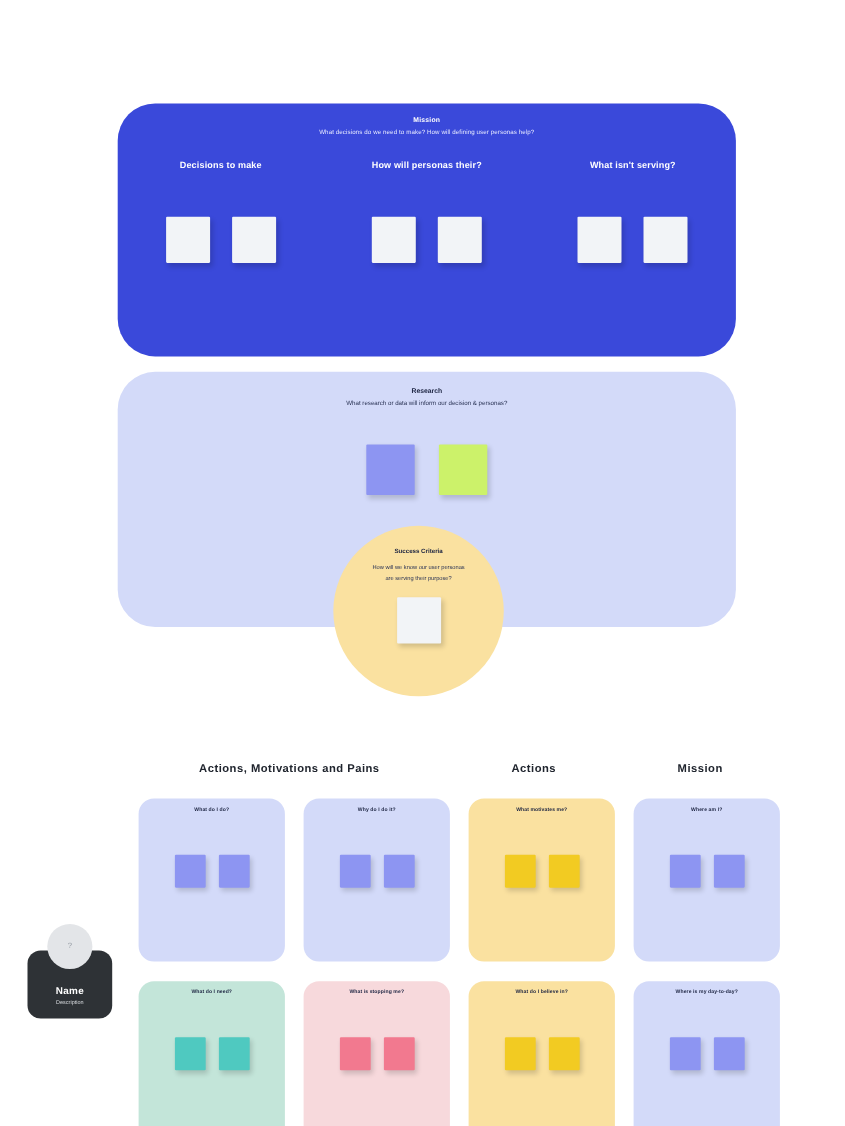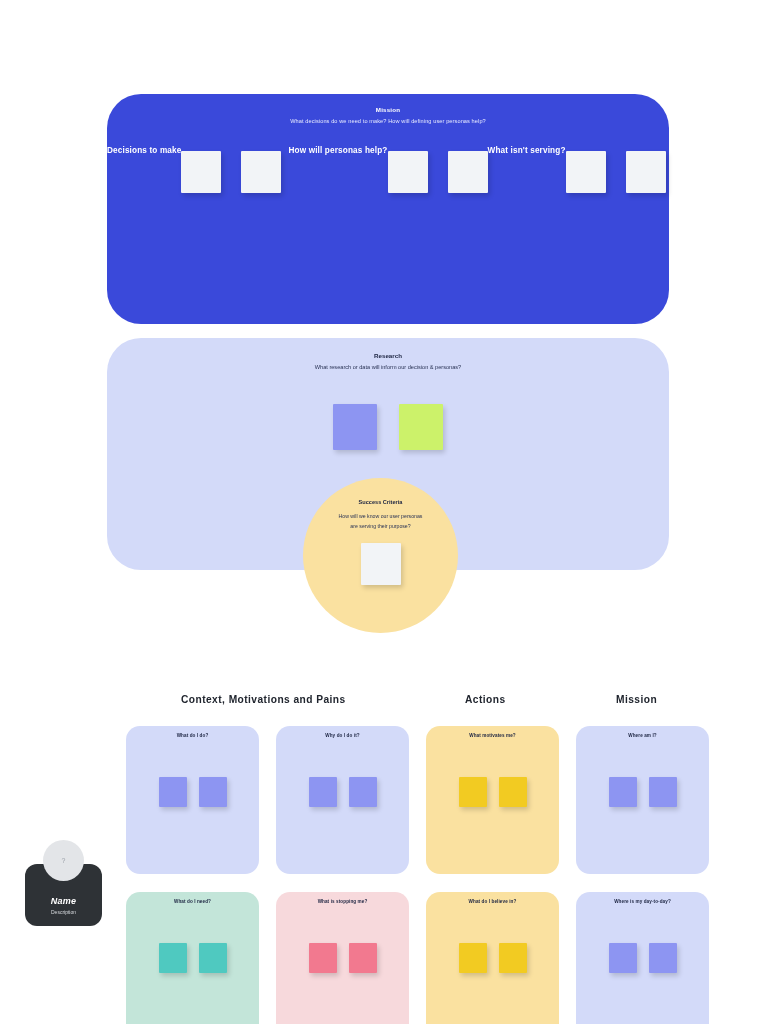--- a/index.html
+++ b/index.html
@@ -67,21 +67,21 @@
   .mission-cols {
     position: absolute;
     top: 52px;
     left: 0;
     right: 0;
     display: flex;
   }
   .mission-col {
     flex: 1 1 0;
     display: flex;
-    flex-direction: row;
+    flex-direction: column;
     align-items: center;
   }
   .mission-col-title {
     color: #ffffff;
     font-size: 8.2px;
     font-weight: bold;
     letter-spacing: 0.15px;
     margin-bottom: 42px;
     white-space: nowrap;
   }
@@ -244,21 +244,20 @@
     align-items: center;
     justify-content: center;
     color: #9aa0a8;
     font-size: 7px;
   }
   .persona-name {
     color: #ffffff;
     font-size: 9px;
     font-weight: bold;
     letter-spacing: 0.3px;
-    font-style: italic;
   }
   .persona-desc {
     margin-top: 3px;
     color: #d7dade;
     font-size: 5px;
   }
 </style>
 </head>
 <body>
 
@@ -271,21 +270,21 @@
 
       <div class="mission-col">
         <div class="mission-col-title">Decisions to make</div>
         <div class="mission-notes">
           <div class="sticky white"></div>
           <div class="sticky white"></div>
         </div>
       </div>
 
       <div class="mission-col">
-        <div class="mission-col-title">How will personas help?</div>
+        <div class="mission-col-title">How will personas their?</div>
         <div class="mission-notes">
           <div class="sticky white"></div>
           <div class="sticky white"></div>
         </div>
       </div>
 
       <div class="mission-col">
         <div class="mission-col-title">What isn't serving?</div>
         <div class="mission-notes">
           <div class="sticky white"></div>
@@ -310,21 +309,21 @@
     <div class="success-sub">
       <span>How will we know our user personas</span><br>
       <span>are serving their purpose?</span>
     </div>
     <div class="success-note">
       <div class="sticky white"></div>
     </div>
   </div>
 
   <div class="grid-headers">
-    <div class="grid-header gh-0">Context, Motivations and Pains</div>
+    <div class="grid-header gh-0">Actions, Motivations and Pains</div>
     <div class="grid-header gh-1">Actions</div>
     <div class="grid-header gh-2">Mission</div>
   </div>
 
   <div class="grid">
 
     <div class="grid-card c-peri">
       <div class="card-label">What do I do?</div>
       <div class="card-notes">
         <div class="sticky peri"></div>

